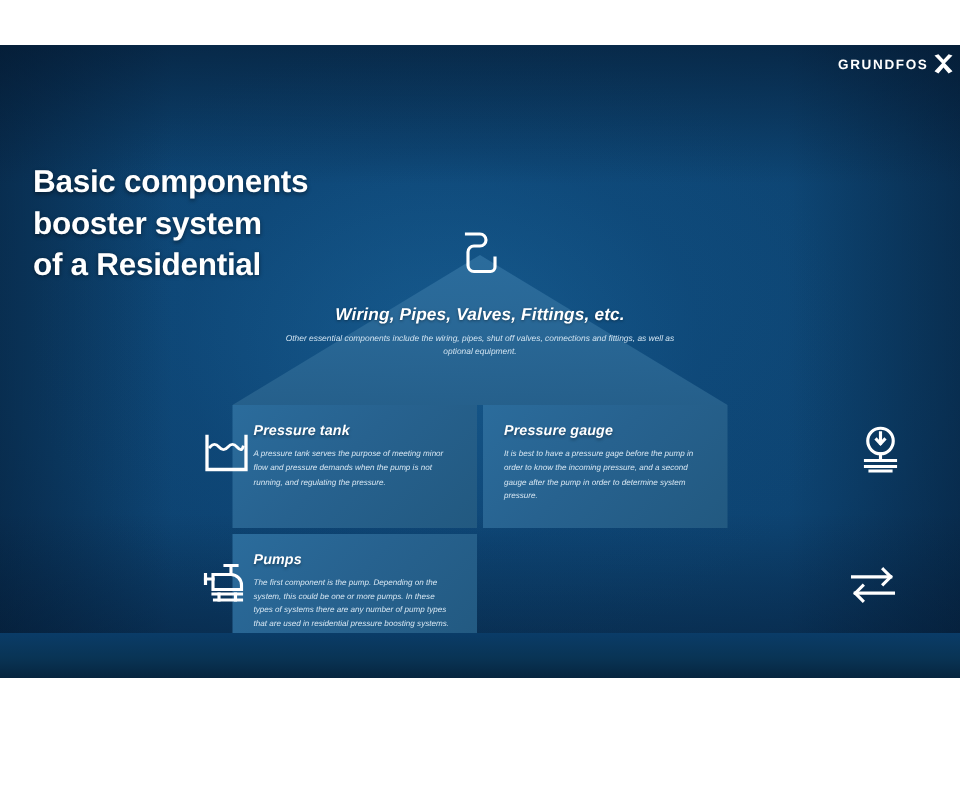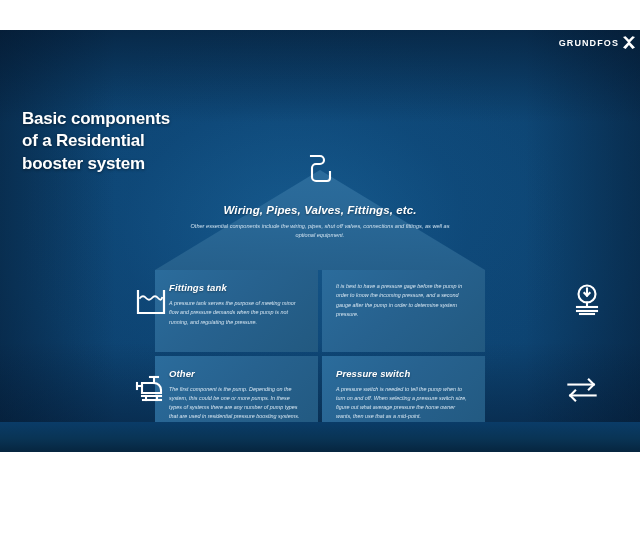--- a/index.html
+++ b/index.html
@@ -44,21 +44,21 @@
     pointer-events:none;
   }
 
   
   #headline{
     position:absolute;
     left:22px; top:78px;
     width:240px;
     z-index:6;
     color:#ffffff;
-    font-size:17px;
+    font-size:21px;
     font-weight:bold;
     line-height:1.32;
     letter-spacing:-.2px;
     text-shadow:0 1px 3px rgba(0,0,0,.45);
   }
   #headline .ln{ display:block; white-space:nowrap; }
 
   
   #house{
     position:absolute;
@@ -176,22 +176,22 @@
 </style>
 </head>
 <body>
 
 <div id="stage">
 
   <div id="slide">
 
     <div id="headline">
       <span class="ln">Basic components</span>
+      <span class="ln">booster system</span>
       <span class="ln">of a Residential</span>
-      <span class="ln">booster system</span>
     </div>
 
     <div id="house">
 
       <div class="roof"></div>
 
       <div class="roof-icon">
         <svg viewBox="0 0 32 34" fill="none" stroke="#ffffff" stroke-width="2.1" stroke-linecap="square" stroke-linejoin="miter">
           <path d="M6 4 h9 a4 4 0 0 1 4 4 v0 a4 4 0 0 1 -4 4 h-4 a4 4 0 0 0 -4 4 v9
                    a4 4 0 0 0 4 4 h11 a3 3 0 0 0 3 -3 v-6"></path>
@@ -199,37 +199,34 @@
       </div>
 
       <div class="roof-text">
         <div class="roof-title">Wiring, Pipes, Valves, Fittings, etc.</div>
         <div class="roof-desc">Other essential components include the wiring, pipes, shut off valves, connections and fittings, as well as optional equipment.</div>
       </div>
 
       <div class="grid">
 
         <div class="card">
-          <div class="c-title">Fittings tank</div>
+          <div class="c-title">Pressure tank</div>
           <div class="c-body">A pressure tank serves the purpose of meeting minor flow and pressure demands when the pump is not running, and regulating the pressure.</div>
         </div>
 
         <div class="card">
+          <div class="c-title">Pressure gauge</div>
           <div class="c-body">It is best to have a pressure gage before the pump in order to know the incoming pressure, and a second gauge after the pump in order to determine system pressure.</div>
         </div>
 
         <div class="card">
-          <div class="c-title">Other</div>
+          <div class="c-title">Pumps</div>
           <div class="c-body">The first component is the pump.  Depending on the system, this could be one or more pumps.  In these types of systems there are any number of pump types that are used in residential pressure boosting systems.</div>
         </div>
 
-        <div class="card">
-          <div class="c-title">Pressure switch</div>
-          <div class="c-body">A pressure switch is needed to tell the pump when to turn on and off. When selecting a pressure switch size, figure out what average pressure the home owner wants, then use that as a mid-point.</div>
-        </div>
 
       </div>
     </div>
 
     <div class="side-icon" id="icon-tank">
       <svg viewBox="0 0 40 40" fill="none" stroke="#ffffff" stroke-width="2.2" stroke-linecap="square" stroke-linejoin="miter">
         <path d="M7 9 v22 h26 v-22"></path>
         <path d="M9 16 q3 -3.5 6 0 t6 0 t6 0 t4 0" stroke-width="1.9"></path>
       </svg>
     </div>

